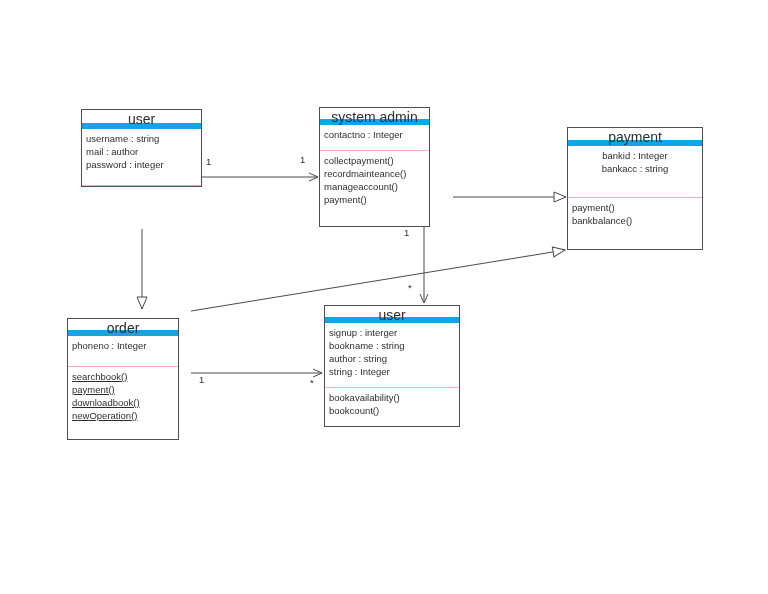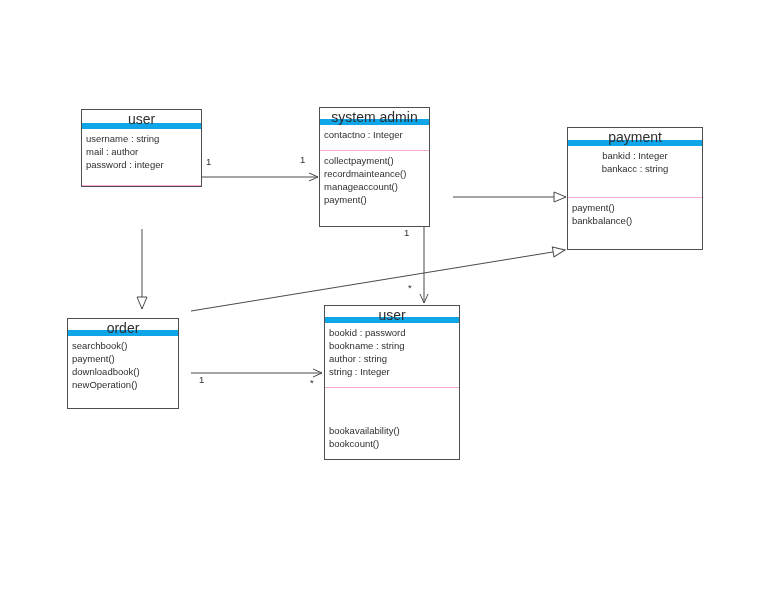--- a/index.html
+++ b/index.html
@@ -52,26 +52,26 @@
   #cls-admin .uml-methods{height:75px;}
 
   #cls-payment{left:567px;top:127px;width:136px;}
   #cls-payment .uml-title{height:18px;}
   #cls-payment .uml-attrs{height:52px;text-align:center;}
   #cls-payment .uml-methods{height:51px;}
 
   #cls-order{left:67px;top:318px;width:112px;}
   #cls-order .uml-title{height:17px;}
   #cls-order .uml-attrs{height:31px;}
-  #cls-order .uml-methods{height:72px;}
+  #cls-order .uml-methods{height:72px;text-decoration:underline;}
 
   #cls-book{left:324px;top:305px;width:136px;}
   #cls-book .uml-title{height:17px;}
   #cls-book .uml-attrs{height:65px;}
-  #cls-book .uml-methods{height:38px;margin-top:33px;}
+  #cls-book .uml-methods{height:38px;}
 
   #m-user-admin-src{left:206px;top:157px;}
   #m-user-admin-tgt{left:300px;top:155px;}
   #m-admin-book-src{left:404px;top:228px;}
   #m-admin-book-tgt{left:408px;top:283px;}
   #m-order-book-src{left:199px;top:375px;}
   #m-order-book-tgt{left:310px;top:378px;}
 </style>
 </head>
 <body>
@@ -124,32 +124,35 @@
       <div class="uml-line">bankacc : string</div>
     </div>
     <div class="uml-methods">
       <div class="uml-line">payment()</div>
       <div class="uml-line">bankbalance()</div>
     </div>
   </div>
 
   <div class="uml-class" id="cls-order">
     <div class="uml-title">order</div>
+    <div class="uml-attrs">
+      <div class="uml-line">phoneno : Integer</div>
+    </div>
     <div class="uml-methods">
       <div class="uml-line">searchbook()</div>
       <div class="uml-line">payment()</div>
       <div class="uml-line">downloadbook()</div>
       <div class="uml-line">newOperation()</div>
     </div>
   </div>
 
   <div class="uml-class" id="cls-book">
     <div class="uml-title">user</div>
     <div class="uml-attrs">
-      <div class="uml-line">bookid : password</div>
+      <div class="uml-line">signup : interger</div>
       <div class="uml-line">bookname : string</div>
       <div class="uml-line">author : string</div>
       <div class="uml-line">string : Integer</div>
     </div>
     <div class="uml-methods">
       <div class="uml-line">bookavailability()</div>
       <div class="uml-line">bookcount()</div>
     </div>
   </div>
 

